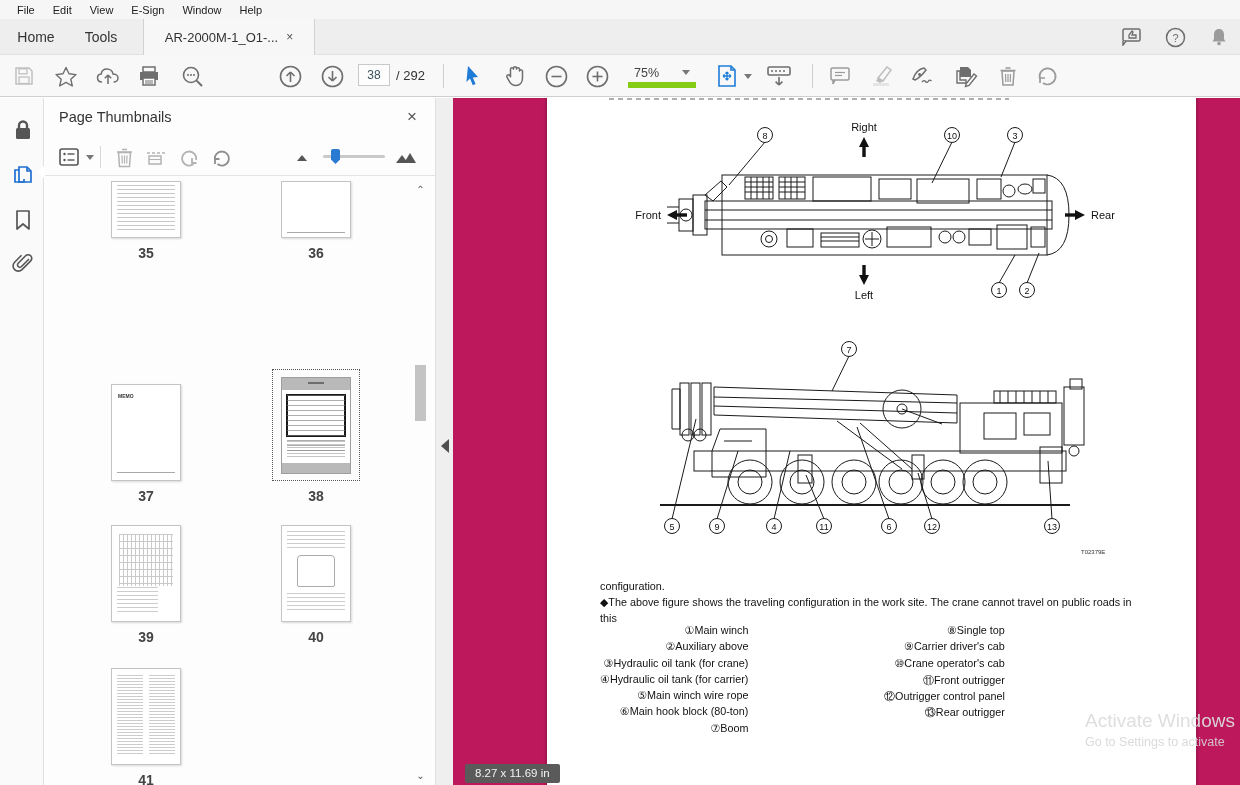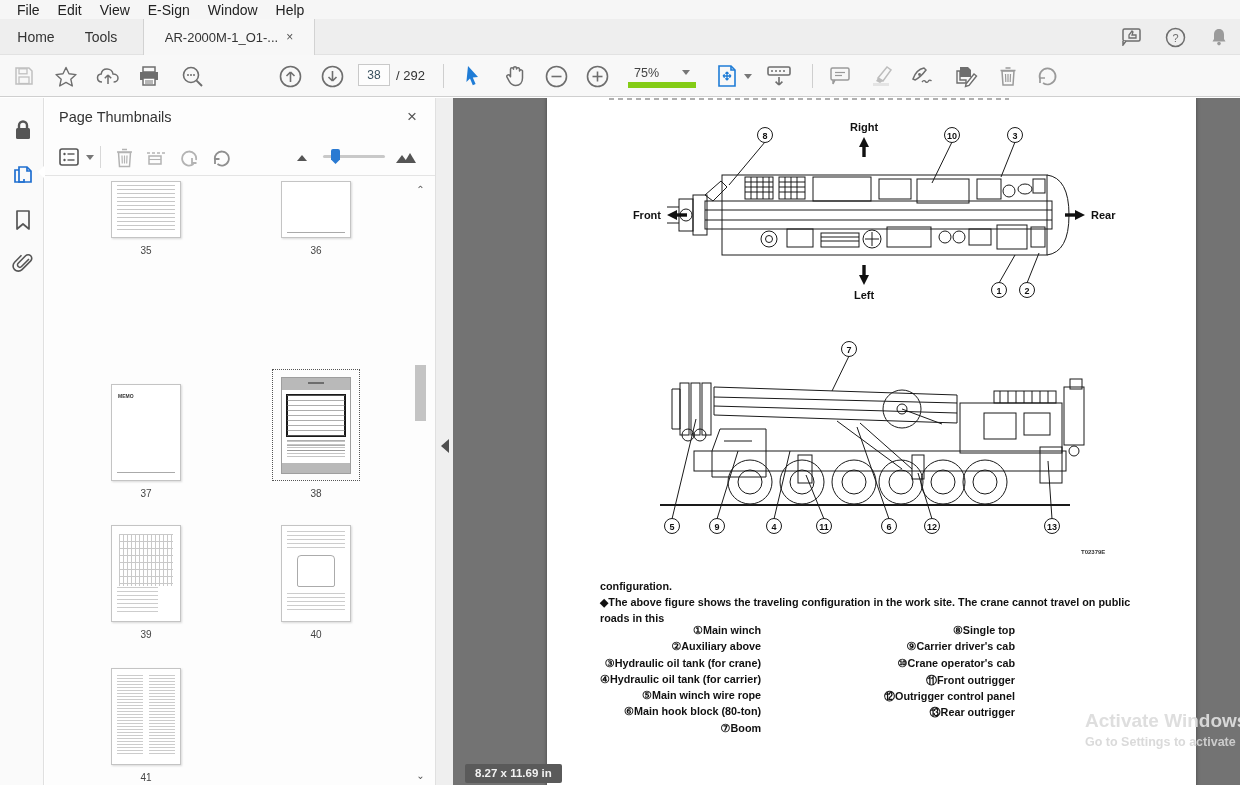--- a/index.html
+++ b/index.html
@@ -1,21 +1,21 @@
 <!DOCTYPE html>
 <html><head>
 <meta charset="utf-8">
 <style>
   * { margin:0; padding:0; box-sizing:border-box; }
   html,body { width:1240px; height:785px; overflow:hidden; font-family:"Liberation Sans", sans-serif; background:#fff; }
   .app { position:relative; width:1240px; height:785px; }
 
   
   .menubar { position:absolute; left:0; top:0; width:1240px; height:19px; background:#f6f6f6; display:flex; align-items:center; padding-left:8px; gap:0; }
-  .menu-item { font-size:14px; color:#222; padding:2px 9px; cursor:default; }
+  .menu-item { font-size:11px; color:#222; padding:2px 9px; cursor:default; }
 
   
   .tabbar { position:absolute; left:0; top:19px; width:1240px; height:36px; background:#eeeeee; border-bottom:1px solid #e2e2e2; }
   .tab { position:absolute; top:0; height:36px; display:flex; align-items:center; justify-content:center; font-size:14px; color:#333; }
   .tab-home { left:8px; width:56px; }
   .tab-tools { left:74px; width:54px; }
   .tab-doc { left:143px; width:172px; background:#f7f7f7; border-left:1px solid #d2d2d2; border-right:1px solid #d2d2d2; font-size:13px; color:#333; }
   .tab-doc .doc-title { max-width:132px; overflow:hidden; white-space:nowrap; }
   .tab-close { margin-left:8px; font-size:12px; color:#555; cursor:pointer; }
   .tabbar-right { position:absolute; right:10px; top:0; height:36px; display:flex; align-items:center; gap:22px; }
@@ -46,21 +46,21 @@
   .panel-close { position:absolute; right:18px; top:9px; font-size:17px; color:#555; cursor:pointer; }
   .panel-tools { position:absolute; left:0; top:40px; width:390px; height:38px; border-bottom:1px solid #e4e4e4; }
   .pt-btn { position:absolute; top:6px; width:26px; height:26px; display:flex; align-items:center; justify-content:center; }
   .pt-sep { position:absolute; left:55px; top:8px; width:1px; height:22px; background:#d8d8d8; }
   .size-slider { position:absolute; left:278px; top:17px; width:62px; height:3px; background:#c9c9c9; border-radius:2px; }
   .slider-thumb { position:absolute; left:8px; top:-6px; width:9px; height:15px; background:#2a7ad2; border-radius:2px 2px 3px 3px; clip-path:polygon(0 0,100% 0,100% 70%,50% 100%,0 70%); }
 
   .thumb-area { position:absolute; left:0; top:78px; width:370px; height:609px; overflow:hidden; }
   .thumb-cell { position:absolute; width:70px; display:flex; flex-direction:column; align-items:center; }
   .thumb-page { width:70px; height:97px; background:#fff; border:1px solid #c4c4c4; box-shadow:1px 1px 2px rgba(0,0,0,.15); position:relative; overflow:hidden; }
-  .thumb-label { margin-top:7px; font-size:10px; color:#444; }
+  .thumb-label { margin-top:7px; font-size:14px; color:#444;font-weight:bold; }
   .cut-top .thumb-page { height:57px; }
   .sel-wrap { position:absolute; width:88px; height:112px; border:1px dotted #555; display:flex; align-items:center; justify-content:center; }
 
   
   .m-textlines { position:absolute; left:8%; top:6%; width:84%; height:82%;
      background:repeating-linear-gradient(#9a9a9a 0 1px, transparent 1px 4px); opacity:.55; }
   .m-texthalf { position:absolute; left:8%; top:5%; width:60%; height:40%;
      background:repeating-linear-gradient(#9a9a9a 0 1px, transparent 1px 4px); opacity:.5; }
   .m-footline { position:absolute; left:8%; bottom:7%; width:84%; height:1px; background:#aaa; }
   .m-memo { position:absolute; left:9%; top:8%; font-size:5px; font-weight:bold; color:#333; }
@@ -85,21 +85,21 @@
   
   .pscroll { position:absolute; left:367px; top:78px; width:17px; height:609px; }
   .ps-arrow { position:absolute; left:3px; width:11px; height:11px; color:#555; font-size:10px; line-height:11px; text-align:center; }
   .ps-thumb { position:absolute; left:3px; top:189px; width:11px; height:56px; background:#c4c4c4; }
 
   
   .collapse-strip { position:absolute; left:435px; top:0; width:18px; height:687px; background:#efefef; border-left:1px solid #e0e0e0; }
   .collapse-handle { position:absolute; left:5px; top:341px; width:0; height:0; border-top:7px solid transparent; border-bottom:7px solid transparent; border-right:8px solid #4f4f4f; }
 
   
-  .canvas { position:absolute; left:453px; top:0; width:787px; height:687px; background:#737373; overflow:hidden;font-weight:bold; }
+  .canvas { position:absolute; left:453px; top:0; width:787px; height:687px; background:#be185d; overflow:hidden; }
   .page { position:absolute; left:94px; top:-1px; width:649px; height:700px; background:#ffffff; box-shadow:0 0 4px rgba(0,0,0,.4); }
   .clip-line { position:absolute; left:62px; top:0; width:400px; height:3px;
      background:repeating-linear-gradient(90deg,#6f6f6f 0 5px, transparent 5px 9px); opacity:.55; }
 
   .fig-top { position:absolute; left:70px; top:18px; }
   .fig-side { position:absolute; left:55px; top:232px; }
   .fig-code { position:absolute; left:534px; top:452px; font-size:6px; color:#333; }
 
   .note { position:absolute; left:53px; top:481px; width:545px; font-size:10.8px; color:#111; line-height:16px; }
   .legend { position:absolute; top:527px; font-size:10.8px; color:#111;text-align:right; }

